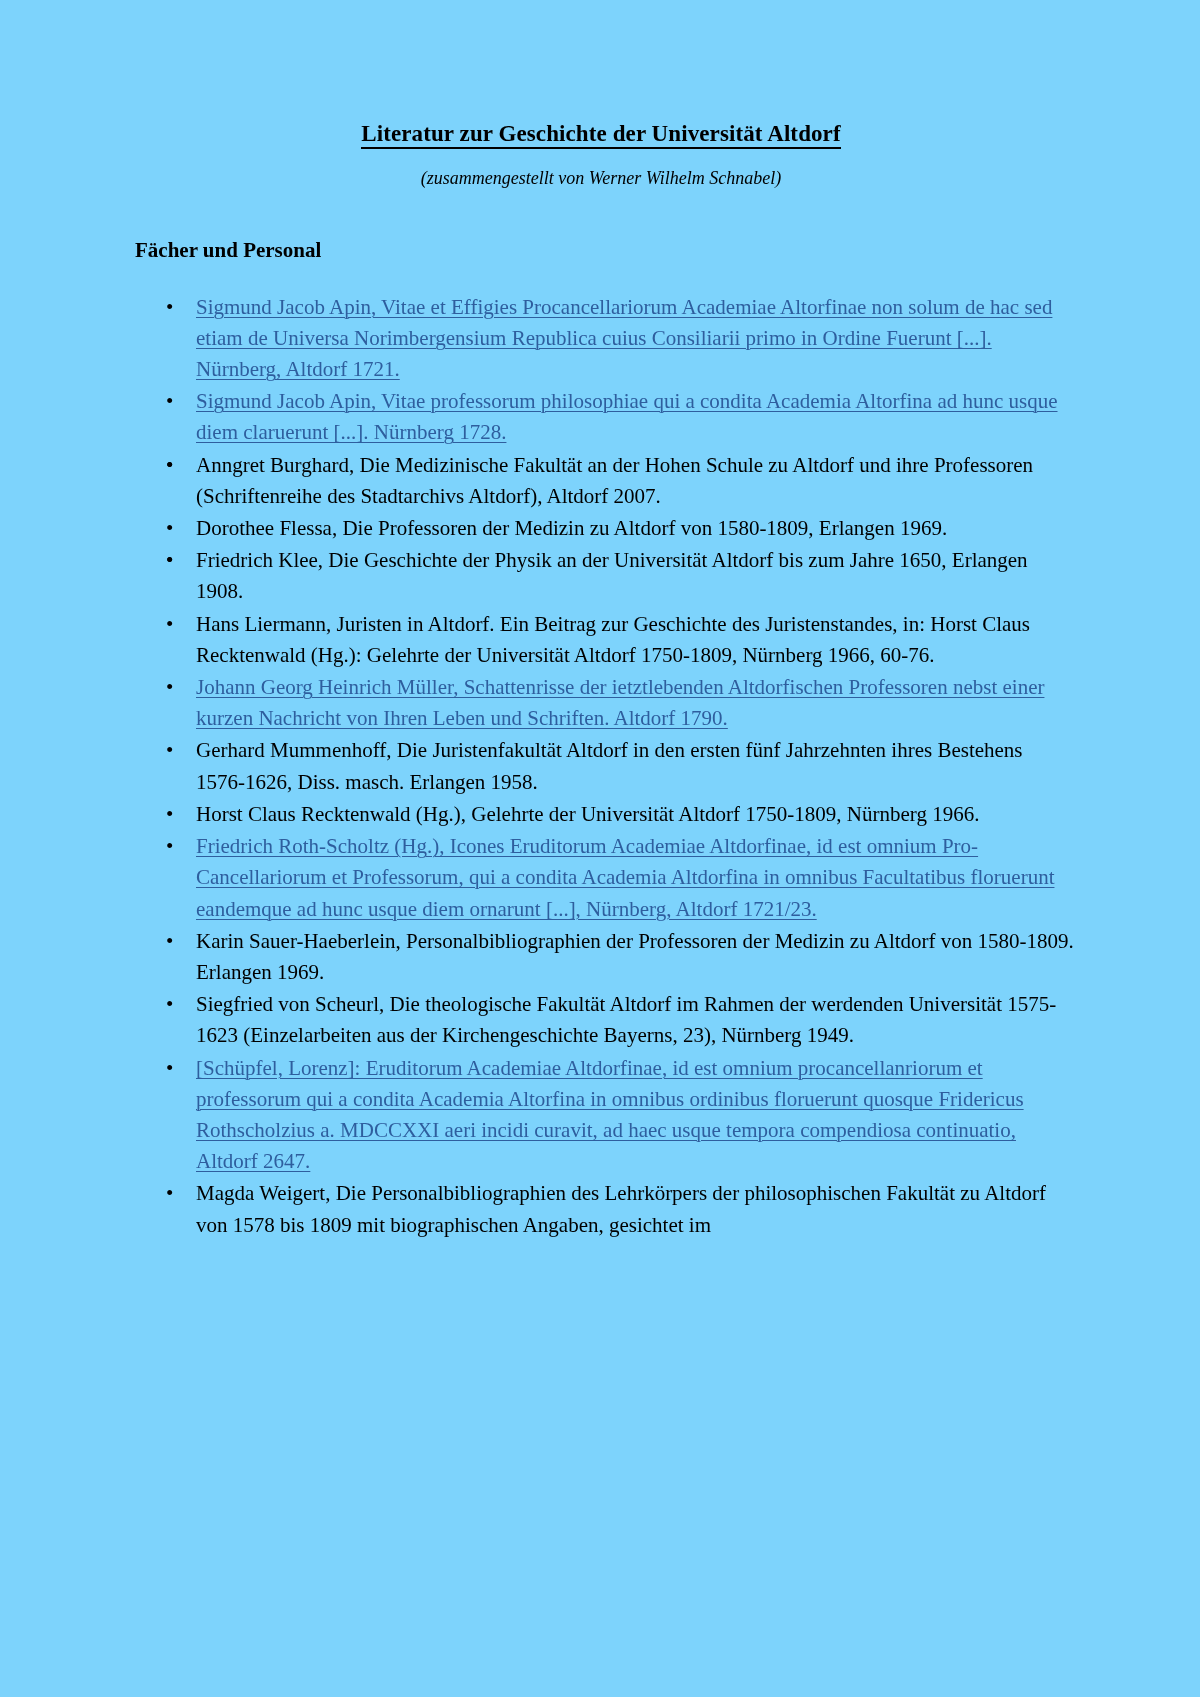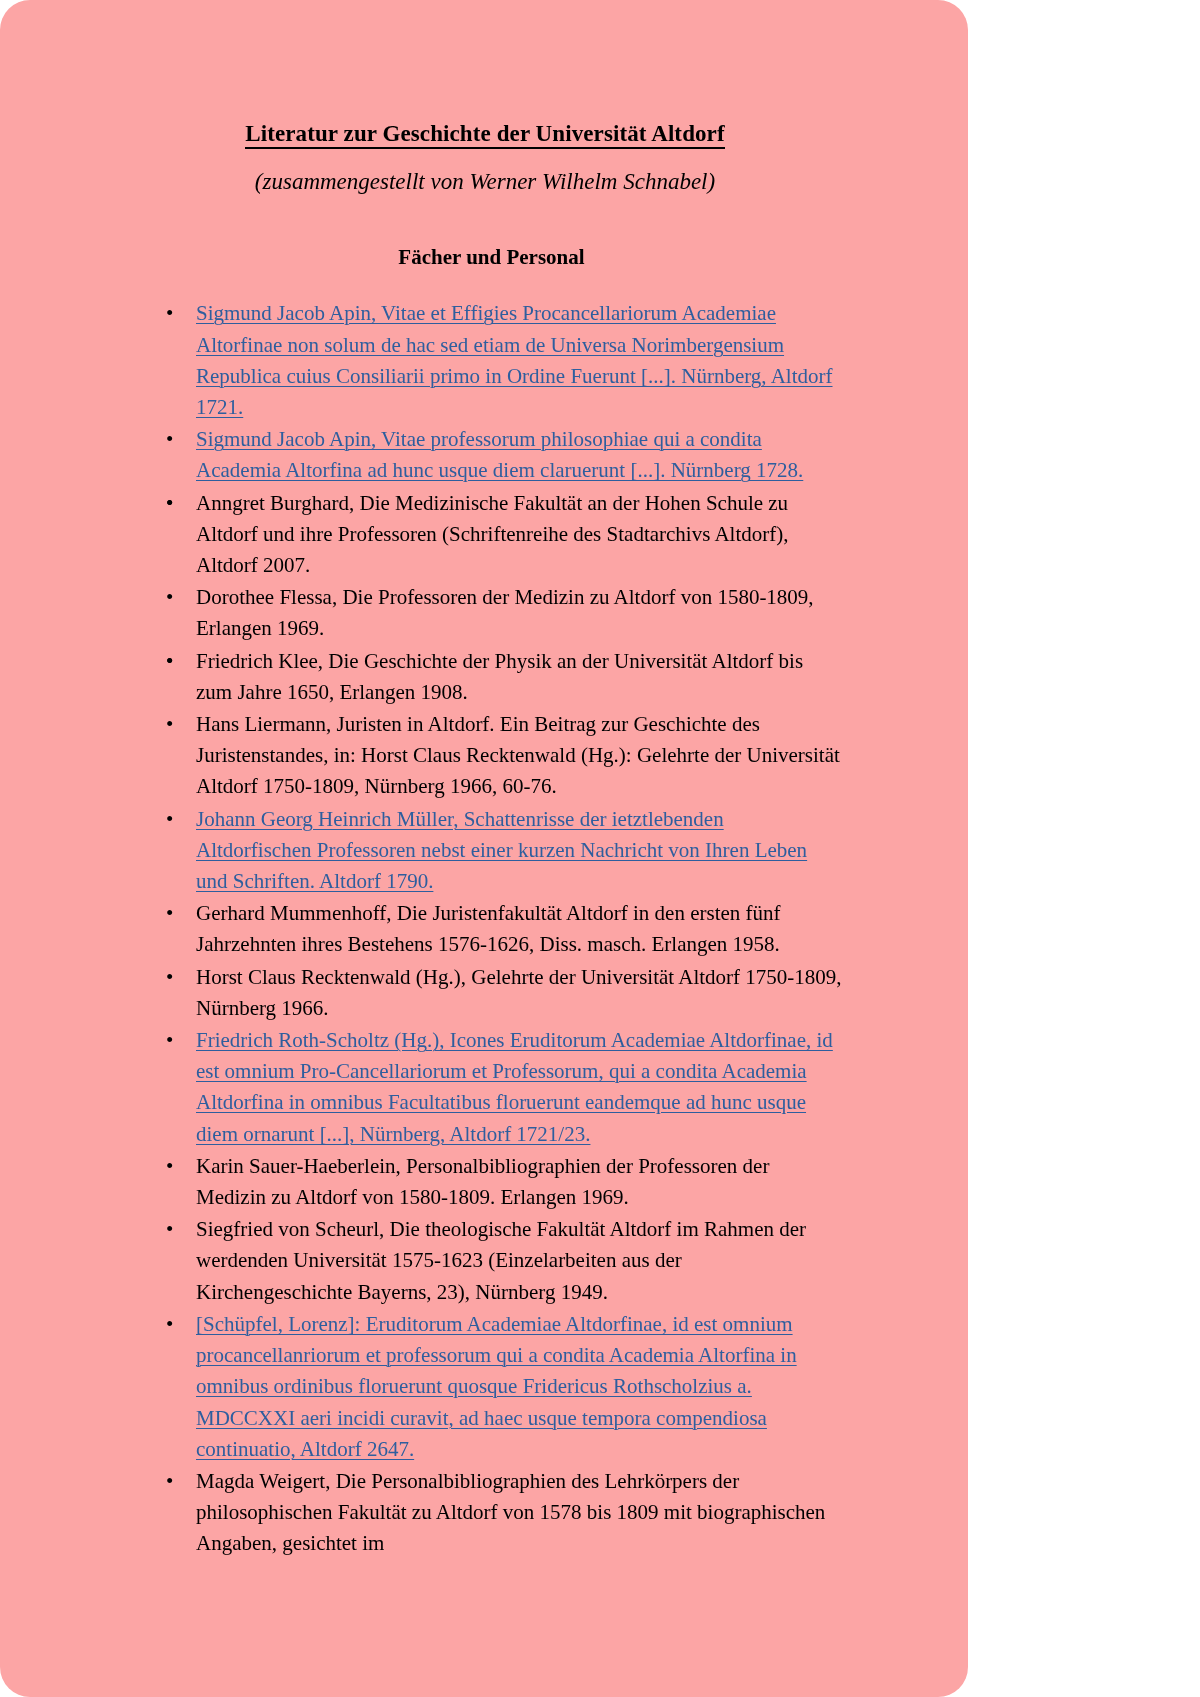--- a/index.html
+++ b/index.html
@@ -11,56 +11,54 @@
   body {
     width: 1200px;
     height: 1697px;
     font-family: "Liberation Serif", "DejaVu Serif", serif;
     color: #000000;
     -webkit-font-smoothing: antialiased;
   }
 
   .page {
     position: relative;
-    width: 968px;
+    width: 1200px;
     height: 1697px;
-    background: #fca5a5;
+    background: #7dd3fc;
     box-sizing: border-box;
     padding: 118px 126px 0 128px;
-    border-radius: 30px;
   }
 
   
   .doc-title {
     margin: 0;
     text-align: center;
     font-size: 23px;
     font-weight: bold;
     letter-spacing: 0.1px;
     line-height: 1.35;
   }
   .doc-title span {
     border-bottom: 2px solid #000;
     padding-bottom: 1px;
   }
   .doc-subtitle {
     margin: 17px 0 0 0;
     text-align: center;
-    font-size: 23px;
+    font-size: 18px;
     font-style: italic;
     line-height: 1.35;
   }
 
   
   .section-heading {
-    margin: 47px 0 0 13px;
+    margin: 47px 0 0 7px;
     font-size: 21px;
     font-weight: bold;
     line-height: 1.3;
-    text-align: center;
   }
 
   
   ul.biblio {
     list-style: none;
     margin: 27px 0 0 0;
     padding: 0;
   }
   ul.biblio > li {
     position: relative;

